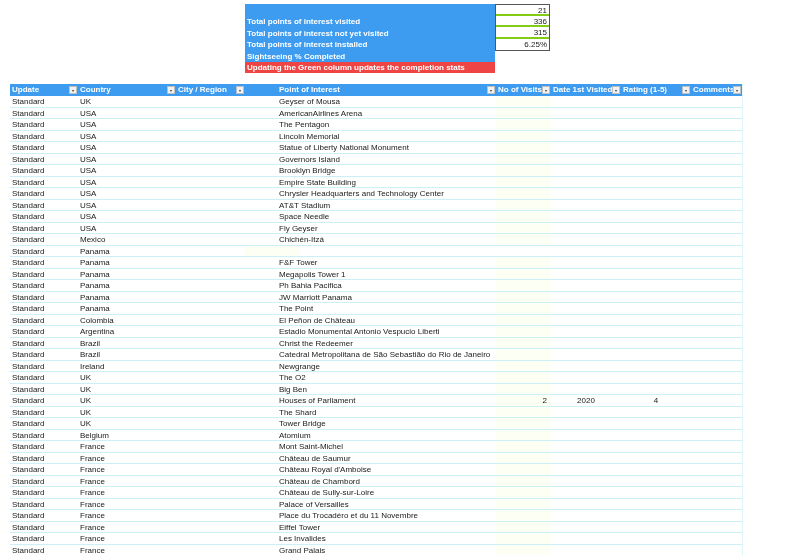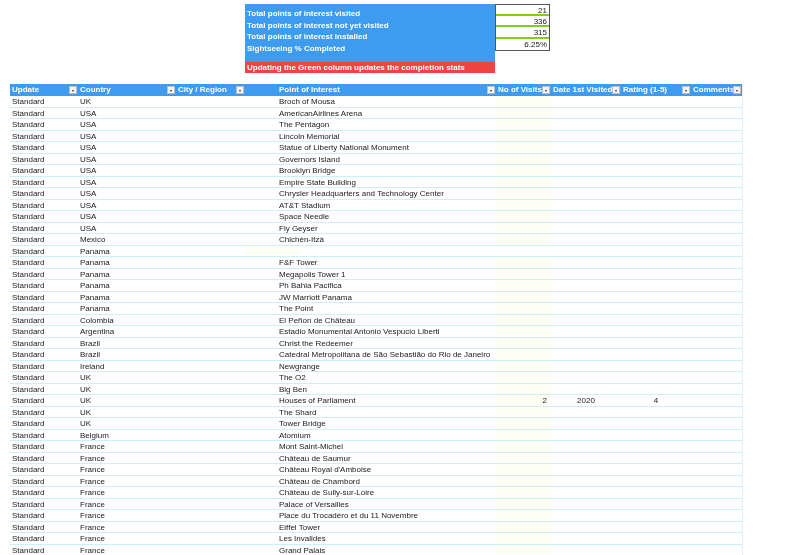--- a/index.html
+++ b/index.html
@@ -1,21 +1,21 @@
 <!DOCTYPE html>
 <html><head>
 <meta charset="utf-8">
 <style>
   html, body { margin:0; padding:0; background:#ffffff; }
   body { width:800px; height:555px; overflow:hidden; position:relative;
          font-family:"Liberation Sans", sans-serif; font-size:8px; color:#1a1a1a; }
 
   
   .stats { position:absolute; left:245px; top:4px; width:250px; }
-  .stats-blue { background:#3d9cf0; color:#fff; font-weight:bold; height:58px; padding:4px 2px; box-sizing:border-box; }
+  .stats-blue { background:#3d9cf0; color:#fff; font-weight:bold; height:58px; padding:12px 2px; box-sizing:border-box; }
   .stats-blue .lbl { height:11.5px; line-height:11.5px; white-space:nowrap; }
   .stats-green { background:#ef4444; color:#fff; font-weight:bold; height:11px; line-height:11px; padding:0 2px; white-space:nowrap; }
   .stats-values { position:absolute; left:495px; top:4px; width:55px; border:1px solid #555; box-sizing:border-box; background:#fff; }
   .stats-values .val { height:11.2px; line-height:11.2px; text-align:right; padding-right:2px; border-bottom:2px solid #84cc16; box-sizing:border-box; }
   .stats-values .val:last-child { border-bottom:none; }
 
   
   .table { position:absolute; left:10px; top:84px; width:732px; }
   .thead { display:flex; height:12px; background:#3d9cf0; color:#fff; font-weight:bold; }
   .th { position:relative; height:28px; line-height:12px; padding-left:2px; box-sizing:border-box; white-space:nowrap; overflow:hidden; }
@@ -60,21 +60,21 @@
     <div class="th c-visits"><span>No of Visits</span><span class="dd"></span></div>
     <div class="th c-date"><span>Date 1st Visited</span><span class="dd"></span></div>
     <div class="th c-rating"><span>Rating (1-5)</span><span class="dd"></span></div>
     <div class="th c-comments"><span>Comments</span><span class="dd"></span></div>
   </div>
   <div class="tbody" id="tbody">
       <div class="tr">
         <div class="td c-update">Standard</div>
         <div class="td c-country">UK</div>
         <div class="td c-city"></div>
-        <div class="td c-poi">Broch of Mousa</div>
+        <div class="td c-poi">Geyser of Mousa</div>
         <div class="td c-visits visits num"></div>
         <div class="td c-date center"></div>
         <div class="td c-rating center"></div>
         <div class="td c-comments"></div>
       </div>
       <div class="tr">
         <div class="td c-update">Standard</div>
         <div class="td c-country">USA</div>
         <div class="td c-city"></div>
         <div class="td c-poi">AmericanAirlines Arena</div>

